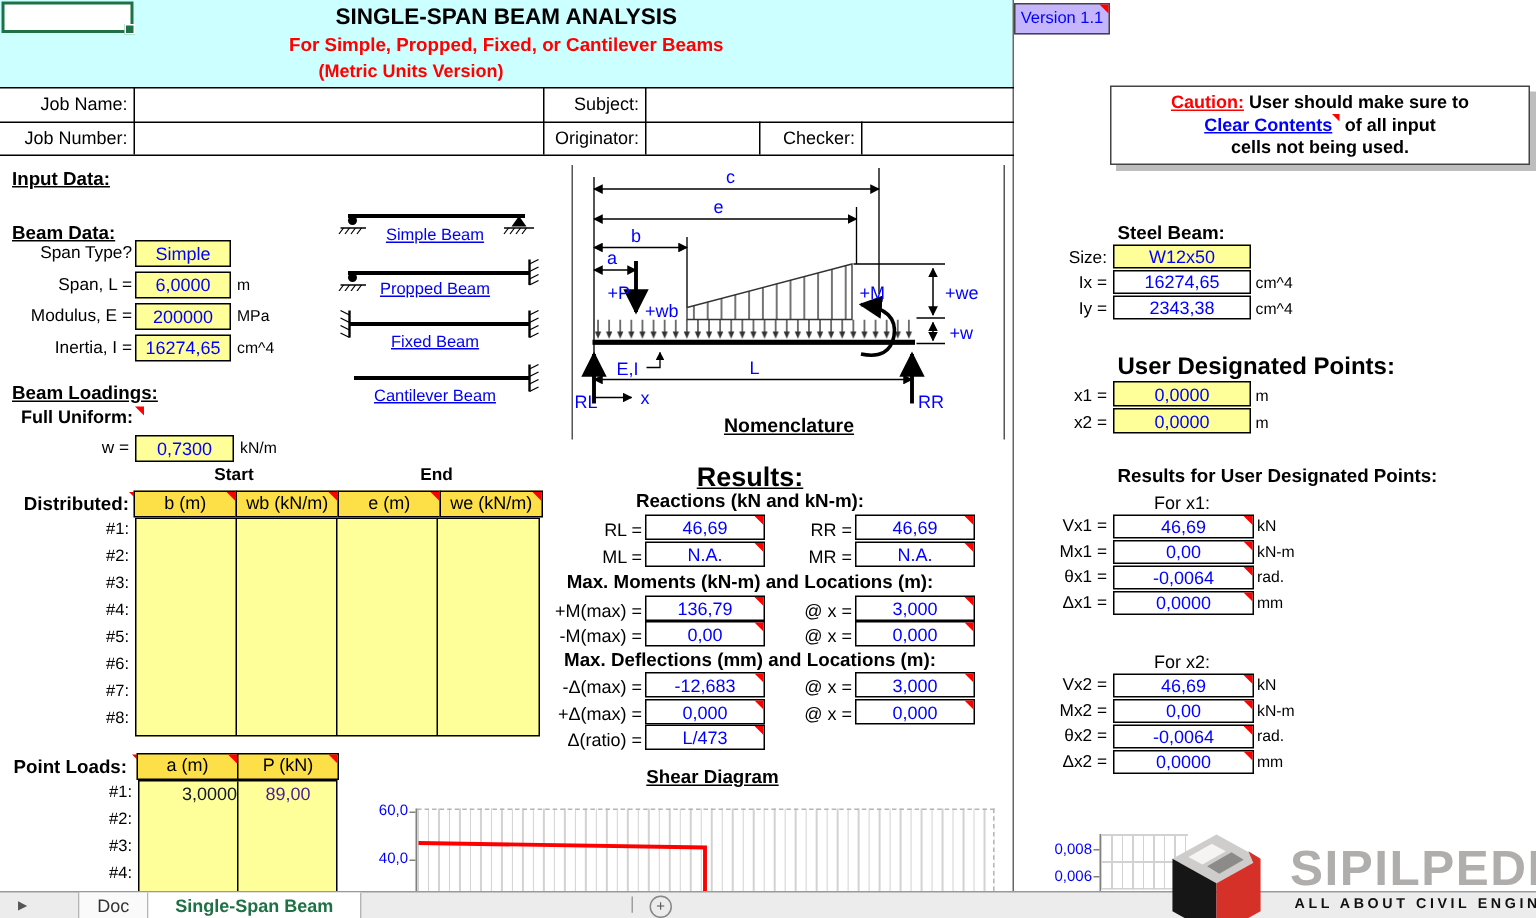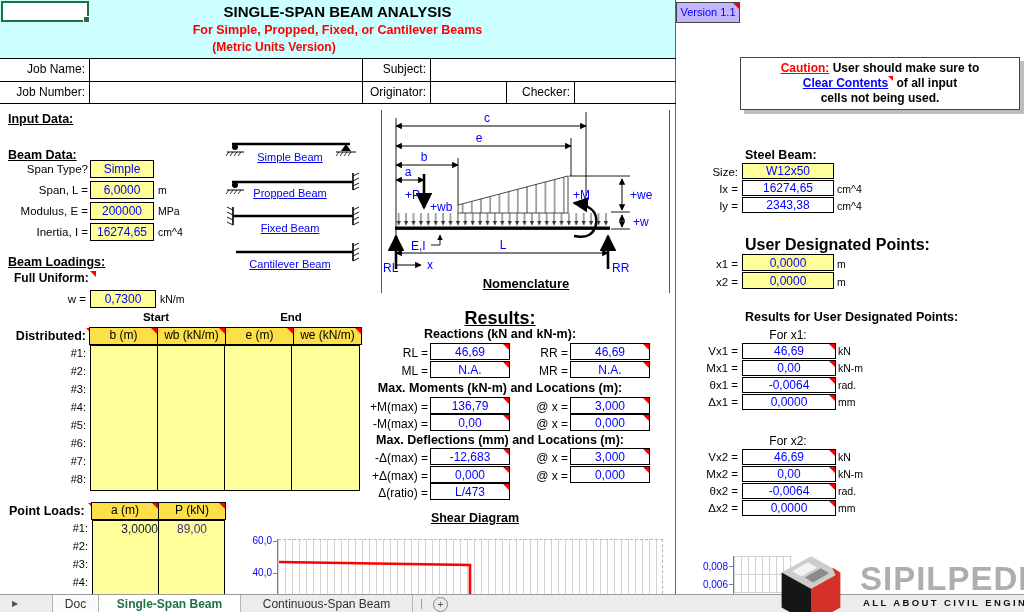--- a/index.html
+++ b/index.html
@@ -557,21 +557,20 @@
   <div class="vline" style="left:733px;top:556px;height:38px;border-color:#808080"></div>
   <div class="abs" style="left:729px;top:566px;width:4px;height:1px;background:#808080"></div>
   <div class="abs" style="left:729px;top:584px;width:4px;height:1px;background:#808080"></div>
   <div class="abs minigrid" style="left:734px;top:556px;width:58px;height:37px"></div>
 
   <div class="abs" style="left:0;top:594px;width:1024px;height:18px;background:#ececec;border-top:1px solid #9a9a9a;z-index:10">
     <div class="abs nw" style="left:12px;top:4px;font-size:8px;color:#555">▶</div>
     <div class="vline" style="left:52px;top:0;height:18px;border-color:#b5b5b5"></div>
     <div class="tab" style="left:53px;width:45px;background:#fafafa;border-right:1px solid #b5b5b5">Doc</div>
     <div class="tab b" style="left:99px;width:141px;background:#fff;border-right:1px solid #b5b5b5;color:#1E7145">Single-Span Beam</div>
-    <div class="tab" style="left:241px;width:171px;background:#ececec;border-right:1px solid #b5b5b5">Continuous-Span Beam</div>
     <div class="abs nw" style="left:420px;top:2px;color:#999">|</div>
     <div class="abs" style="left:433px;top:2px;width:13px;height:13px;border:1px solid #888;border-radius:50%;
                 display:flex;align-items:center;justify-content:center;font-size:10px;color:#555">
       <span>+</span>
     </div>
   </div>
 
   <div class="abs" style="left:764px;top:555px;z-index:20">
     <svg width="94" height="70" viewBox="0 0 100 112">
       <polygon points="50,2 97,28 50,54 3,28" fill="#cfcdcb"></polygon>

